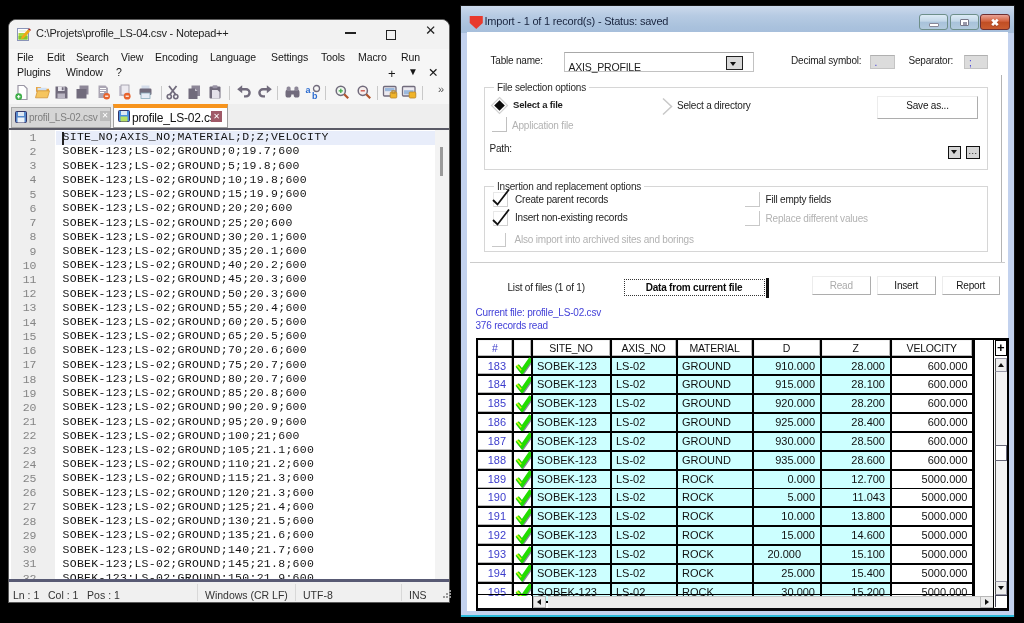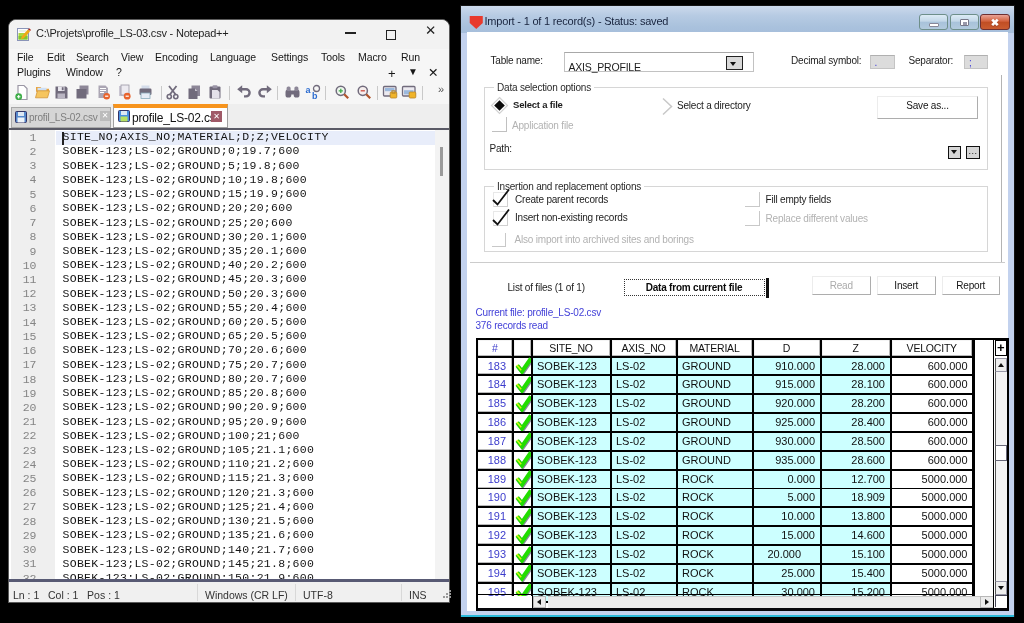--- a/index.html
+++ b/index.html
@@ -53,21 +53,21 @@
 <div id="npp">
   <div class="titlebar">
     <svg class="abs" style="left:8px; top:7px;" width="15" height="14" viewBox="0 0 15 14">
       <rect x="0.5" y="1.5" width="11" height="12" fill="#fdfdfd" stroke="#8a94b8" stroke-width="1"></rect>
       <rect x="1.5" y="6" width="9" height="6.5" fill="#a8d840"></rect>
       <rect x="1.5" y="9" width="9" height="3.5" fill="#7ec830"></rect>
       <rect x="2" y="3" width="7" height="2" fill="#e8f0e8"></rect>
       <polygon points="4,12 6.5,11.5 13,4.5 10.8,2.5 4.5,9.7" fill="#f0a818"></polygon>
       <polygon points="11.2,2.2 12.2,1.2 14,3 13,4 " fill="#b02818"></polygon>
     </svg>
-    <div class="npp-title">C:\Projets\profile_LS-03.csv - Notepad++</div>
+    <div class="npp-title">C:\Projets\profile_LS-04.csv - Notepad++</div>
     <div class="abs" style="left:335.5px; top:12px; width:11.5px; height:1.6px; background:#222;"></div>
     <div class="abs" style="left:377px; top:10px; width:10px; height:9.5px; border:1.3px solid #222;"></div>
     <div class="npp-btn" style="left:416px; top:2px; font-size:13.5px;">✕</div>
   </div>
   <div class="menu1" style="left:0; top:31px; width:100%; height:14px;">
     <span class="mi" style="left:8px;">File</span>
     <span class="mi" style="left:38px;">Edit</span>
     <span class="mi" style="left:67px;">Search</span>
     <span class="mi" style="left:112px;">View</span>
     <span class="mi" style="left:146px;">Encoding</span>
@@ -326,21 +326,21 @@
     <div class="abs" style="left:403px; top:22.5px; width:25.5px; height:14px; background:#dcdcdc; border:1px solid #c4c4c4; border-top-color:#b0b0b0;">
       <span class="lbl blue" style="left:4px; top:1px;">.</span>
     </div>
     <div class="lbl" style="left:442px; top:23px;">Separator:</div>
     <div class="abs" style="left:497.5px; top:22.5px; width:24px; height:14px; background:#dcdcdc; border:1px solid #c4c4c4; border-top-color:#b0b0b0;">
       <span class="lbl blue" style="left:4px; top:1px;">;</span>
     </div>
     <div class="abs" style="left:534px; top:43px; width:1px; height:188px; background:#b4b4b4;"></div>
 
     <div class="gbox" style="left:17.5px; top:55px; width:504px; height:83px;">
-      <span class="gbox-lab">Data selection options</span>
+      <span class="gbox-lab">File selection options</span>
 
       <svg class="abs" style="left:4.5px; top:7.5px;" width="19" height="19" viewBox="0 0 19 19">
         <polygon points="9.5,1.5 17.5,9.5 9.5,17.5 1.5,9.5" fill="none" stroke="#d2d2d2" stroke-width="1.2"></polygon>
         <polygon points="9.5,4.2 14.8,9.5 9.5,14.8 4.2,9.5" fill="#0a0a0a"></polygon>
       </svg>
       <span class="lbl" style="left:28px; top:11px; font-weight:bold; font-size:9.5px;">Select a file</span>
 
       <svg class="abs" style="left:176px; top:9px;" width="12" height="19" viewBox="0 0 12 19">
         <polyline points="2,1.5 10.5,9.5 2,17.5" fill="none" stroke="#c8c8c8" stroke-width="1.5"></polyline>
       </svg>
@@ -508,21 +508,21 @@
           <svg style="position:absolute; left:0.5px; top:-1.5px;" width="17" height="19" viewBox="0 0 17 19">
             <polyline points="2.2,9.5 7,15.5 16,2.5" fill="none" stroke="#8a8aa0" stroke-width="4.2" transform="translate(0.8,1)"></polyline>
             <polyline points="2.2,9.5 7,15.5 16,2.5" fill="none" stroke="#22dd00" stroke-width="4.2"></polyline>
             <polyline points="1.8,9 6.2,14.2" fill="none" stroke="#d8f818" stroke-width="1.4"></polyline>
           </svg>
         </div>
         <div class="cyan" style="left:55px; top:149.95000000000002px; width:77px; height:16.950000000000003px; line-height:16.950000000000003px; padding-left:4.5px;">SOBEK-123</div>
         <div class="cyan" style="left:134px; top:149.95000000000002px; width:64px; height:16.950000000000003px; line-height:16.950000000000003px; padding-left:4.5px;">LS-02</div>
         <div class="cyan" style="left:200px; top:149.95000000000002px; width:74px; height:16.950000000000003px; line-height:16.950000000000003px; padding-left:4.5px;">ROCK</div>
         <div class="cyan" style="left:276px; top:149.95000000000002px; width:66px; height:16.950000000000003px; line-height:16.950000000000003px; padding-right:4.5px; text-align:right;">5.000</div>
-        <div class="cyan" style="left:344px; top:149.95000000000002px; width:68px; height:16.950000000000003px; line-height:16.950000000000003px; padding-right:4.5px; text-align:right;">18.909</div>
+        <div class="cyan" style="left:344px; top:149.95000000000002px; width:68px; height:16.950000000000003px; line-height:16.950000000000003px; padding-right:4.5px; text-align:right;">11.043</div>
         <div class="white" style="left:414px; top:149.95000000000002px; width:80.5px; height:16.950000000000003px; line-height:16.950000000000003px; padding-right:4.5px; text-align:right;">5000.000</div>
         <div class="hline" style="left:0; top:166.90000000000003px; width:497.5px; height:1.9px;"></div>
         <div class="ncell" style="left:0; top:168.8px; width:34.5px; height:16.950000000000003px; line-height:16.950000000000003px; padding-right:6px;">191</div>
         <div class="white" style="left:36.5px; top:168.8px; width:16.5px; height:16.950000000000003px;">
           <svg style="position:absolute; left:0.5px; top:-1.5px;" width="17" height="19" viewBox="0 0 17 19">
             <polyline points="2.2,9.5 7,15.5 16,2.5" fill="none" stroke="#8a8aa0" stroke-width="4.2" transform="translate(0.8,1)"></polyline>
             <polyline points="2.2,9.5 7,15.5 16,2.5" fill="none" stroke="#22dd00" stroke-width="4.2"></polyline>
             <polyline points="1.8,9 6.2,14.2" fill="none" stroke="#d8f818" stroke-width="1.4"></polyline>
           </svg>
         </div>

